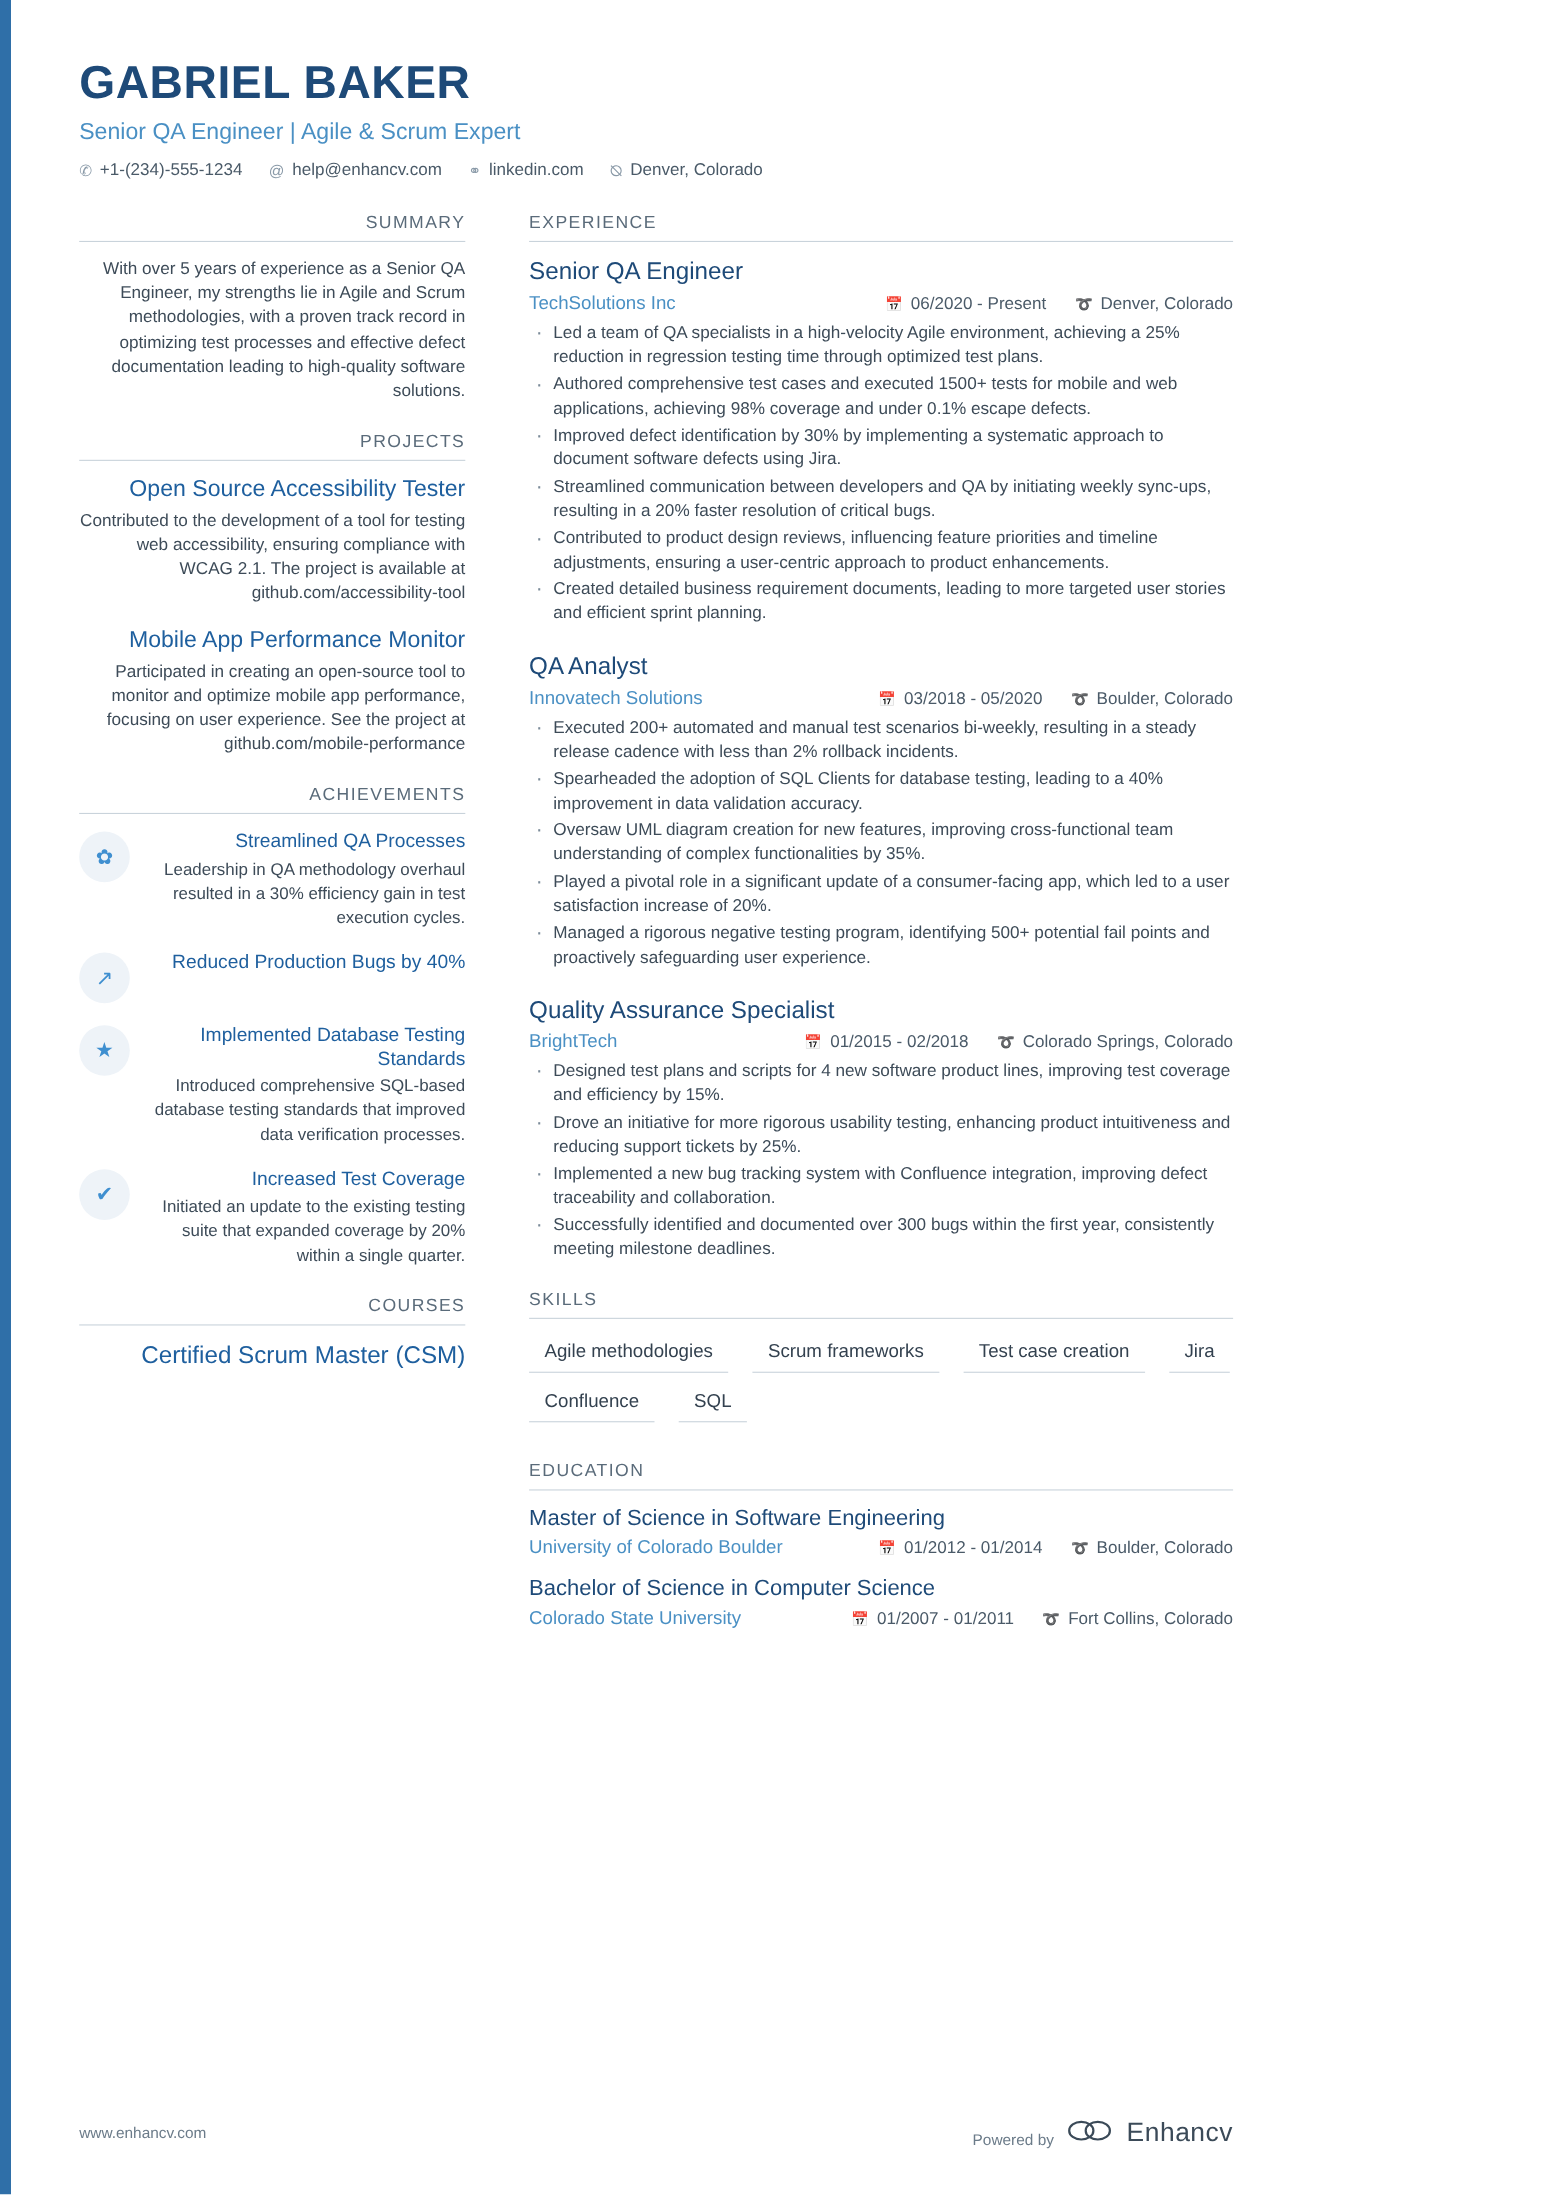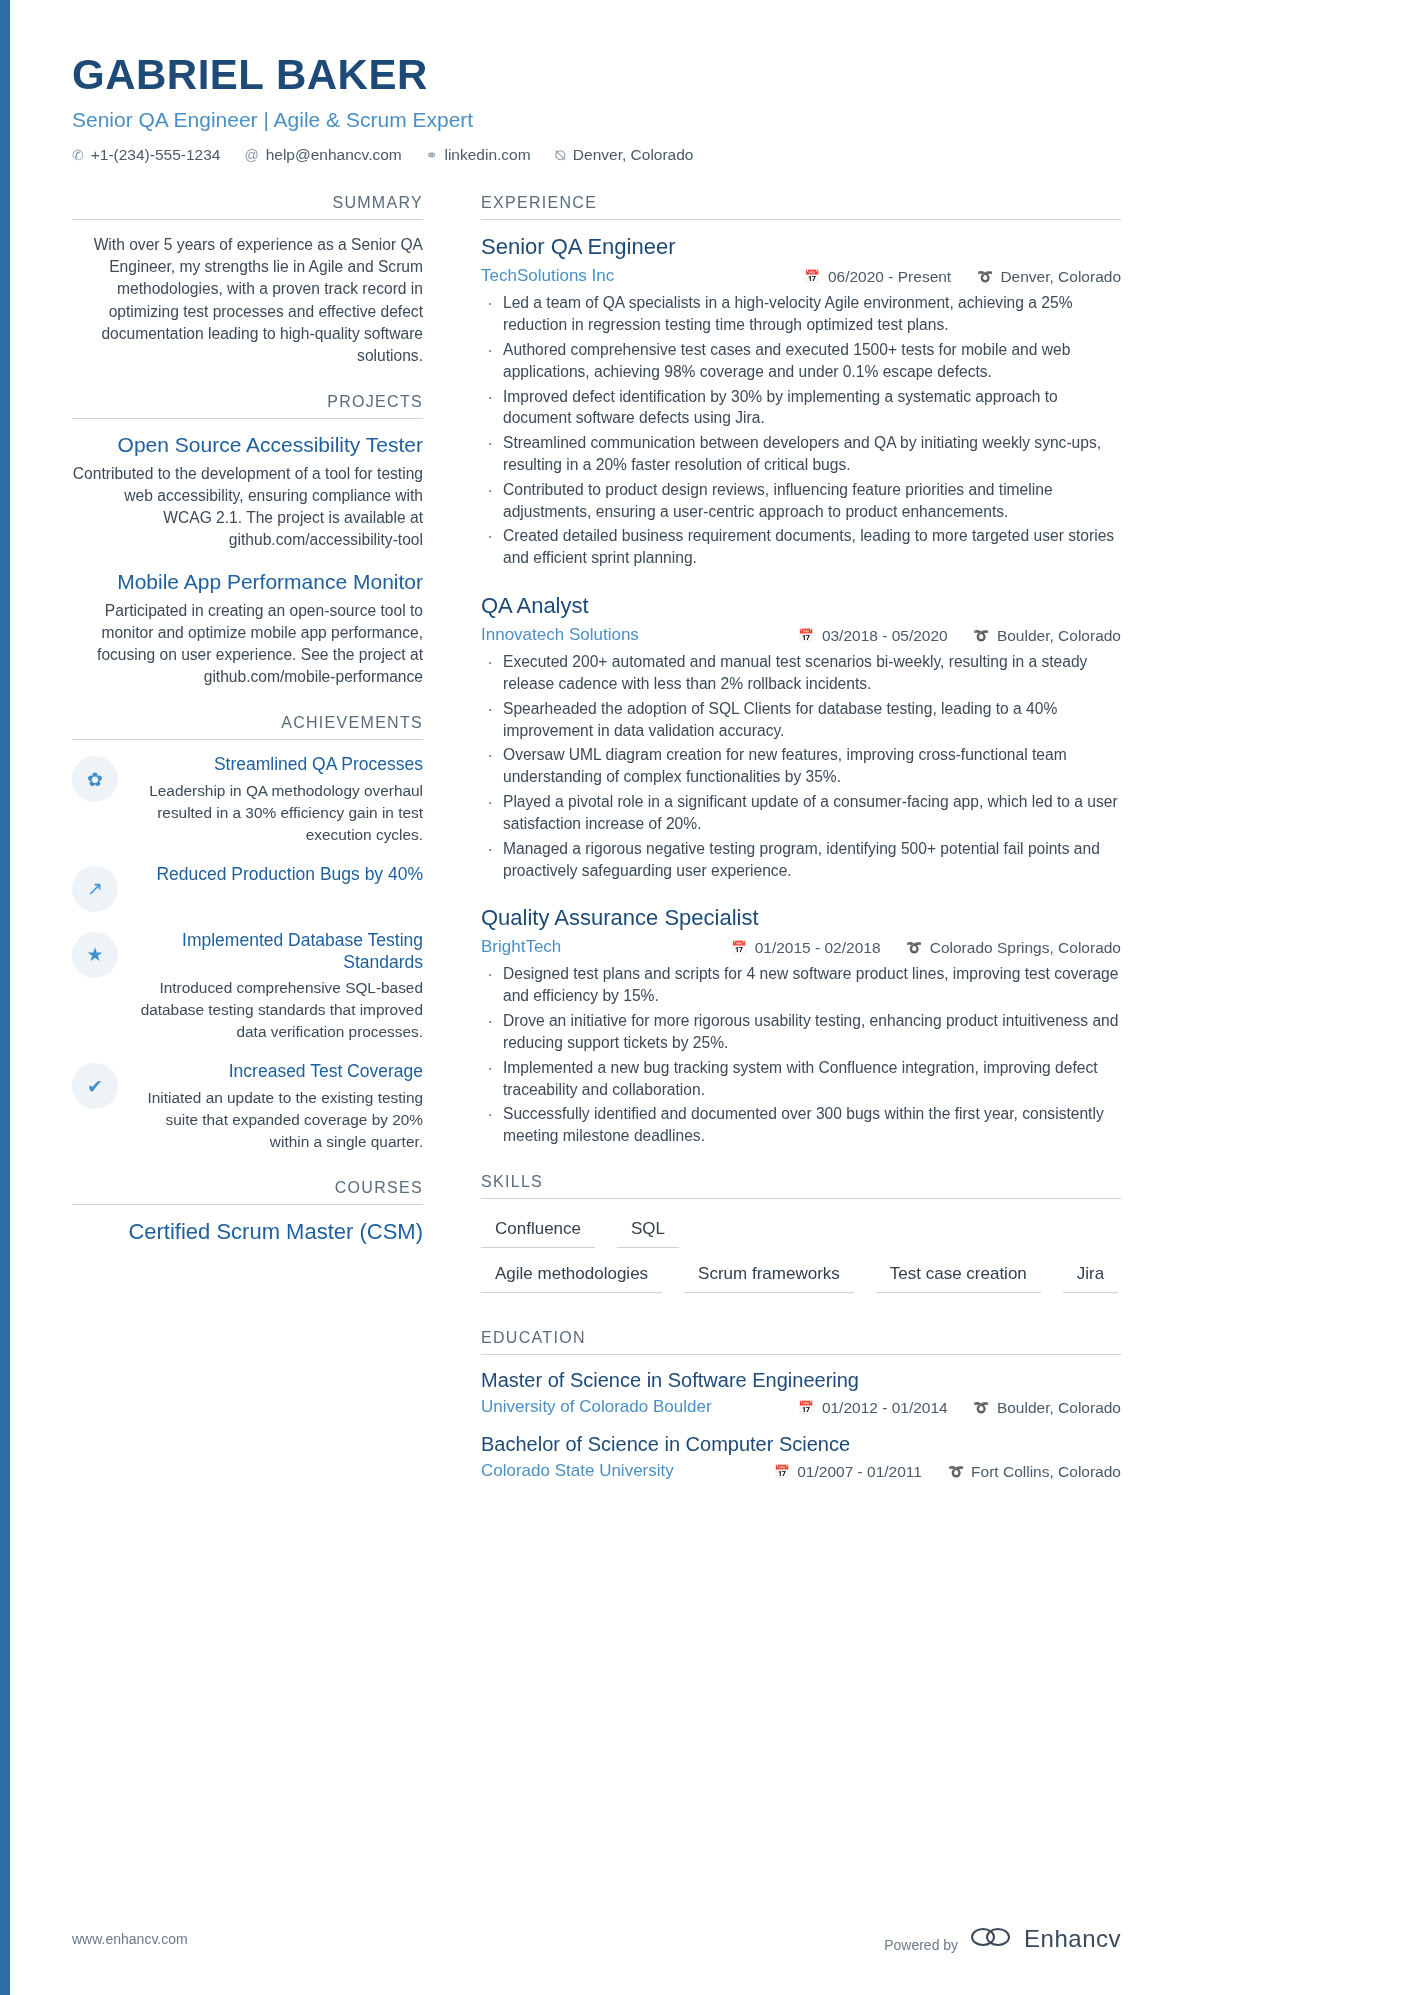--- a/index.html
+++ b/index.html
@@ -418,28 +418,28 @@
               <li>Drove an initiative for more rigorous usability testing, enhancing product intuitiveness and reducing support tickets by 25%.</li>
               <li>Implemented a new bug tracking system with Confluence integration, improving defect traceability and collaboration.</li>
               <li>Successfully identified and documented over 300 bugs within the first year, consistently meeting milestone deadlines.</li>
             </ul>
           </div>
         </div>
 
         <div class="sec">
           <div class="sec-title">SKILLS</div>
           <div class="skills-wrap">
-            <span class="skill">Confluence</span>
-            <span class="skill">SQL</span>
-          </div>
-          <div class="skills-wrap">
             <span class="skill">Agile methodologies</span>
             <span class="skill">Scrum frameworks</span>
             <span class="skill">Test case creation</span>
             <span class="skill">Jira</span>
+          </div>
+          <div class="skills-wrap">
+            <span class="skill">Confluence</span>
+            <span class="skill">SQL</span>
           </div>
         </div>
 
         <div class="sec">
           <div class="sec-title">EDUCATION</div>
 
           <div class="edu">
             <div class="edu-title">Master of Science in Software Engineering</div>
             <div class="edu-meta">
               <span class="edu-school">University of Colorado Boulder</span>

